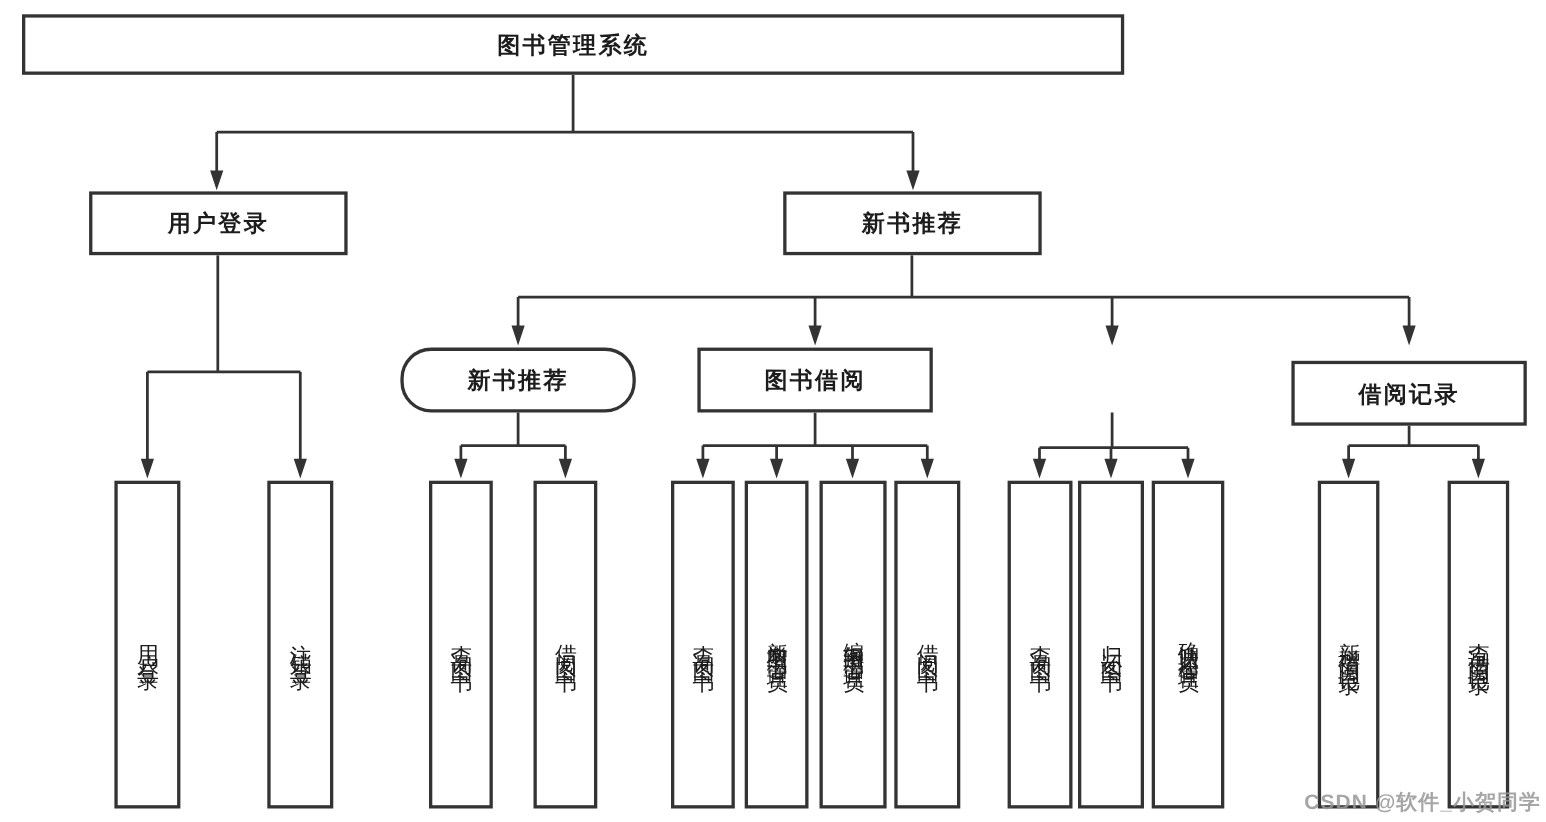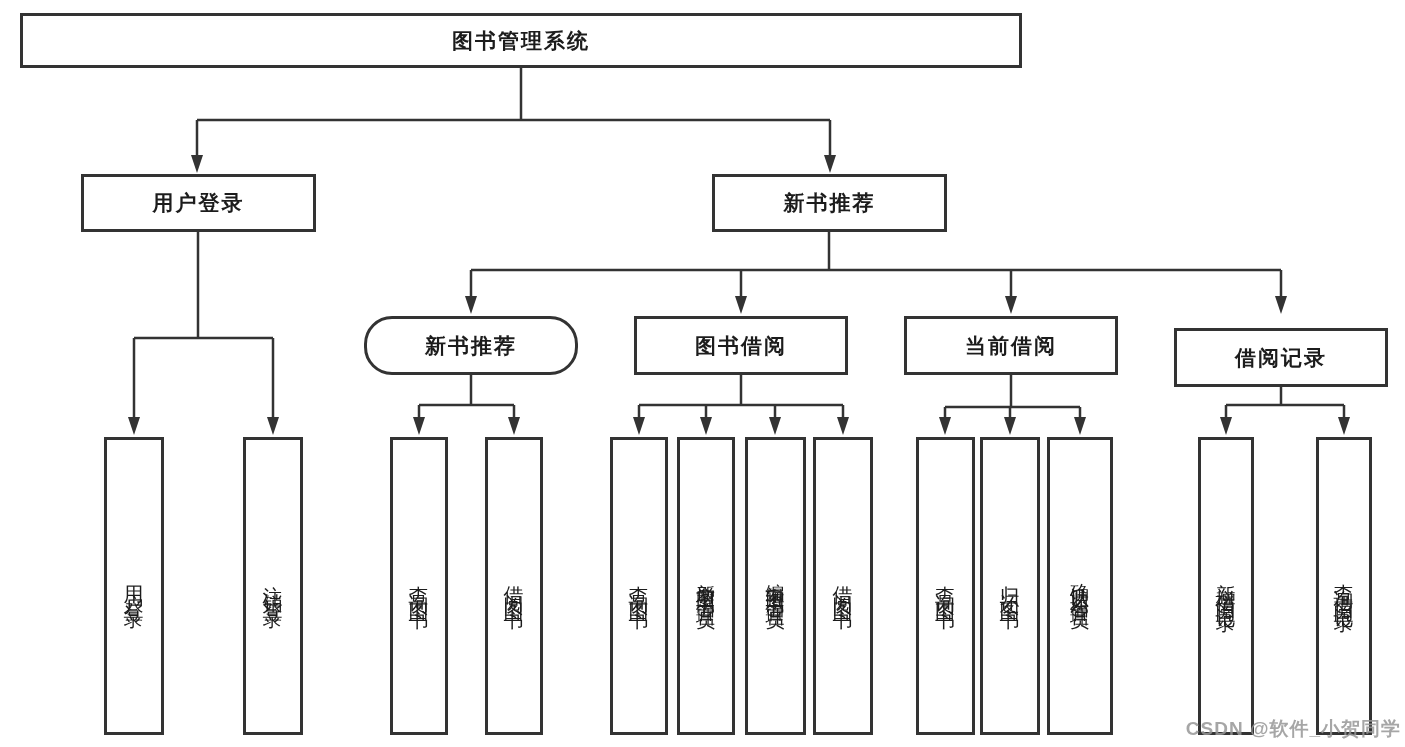--- a/index.html
+++ b/index.html
@@ -153,23 +153,20 @@
   <div class="box l2-box l2-book">
     <span class="h-label">新书推荐</span>
   </div>
 
   <div class="box l3-box l3-a">
     <span class="h-label">新书推荐</span>
   </div>
   <div class="box l3-box l3-b">
     <span class="h-label">图书借阅</span>
   </div>
-  <div class="box l3-box l3-c">
-    <span class="h-label">当前借阅</span>
-  </div>
   <div class="box l3-box l3-d">
     <span class="h-label">借阅记录</span>
   </div>
 
   <div class="box leaf" style="left:104px;width:60px;">
     <span class="v-label">用户登录</span>
   </div>
   <div class="box leaf" style="left:243px;width:60px;">
     <span class="v-label">注销登录</span>
   </div>

